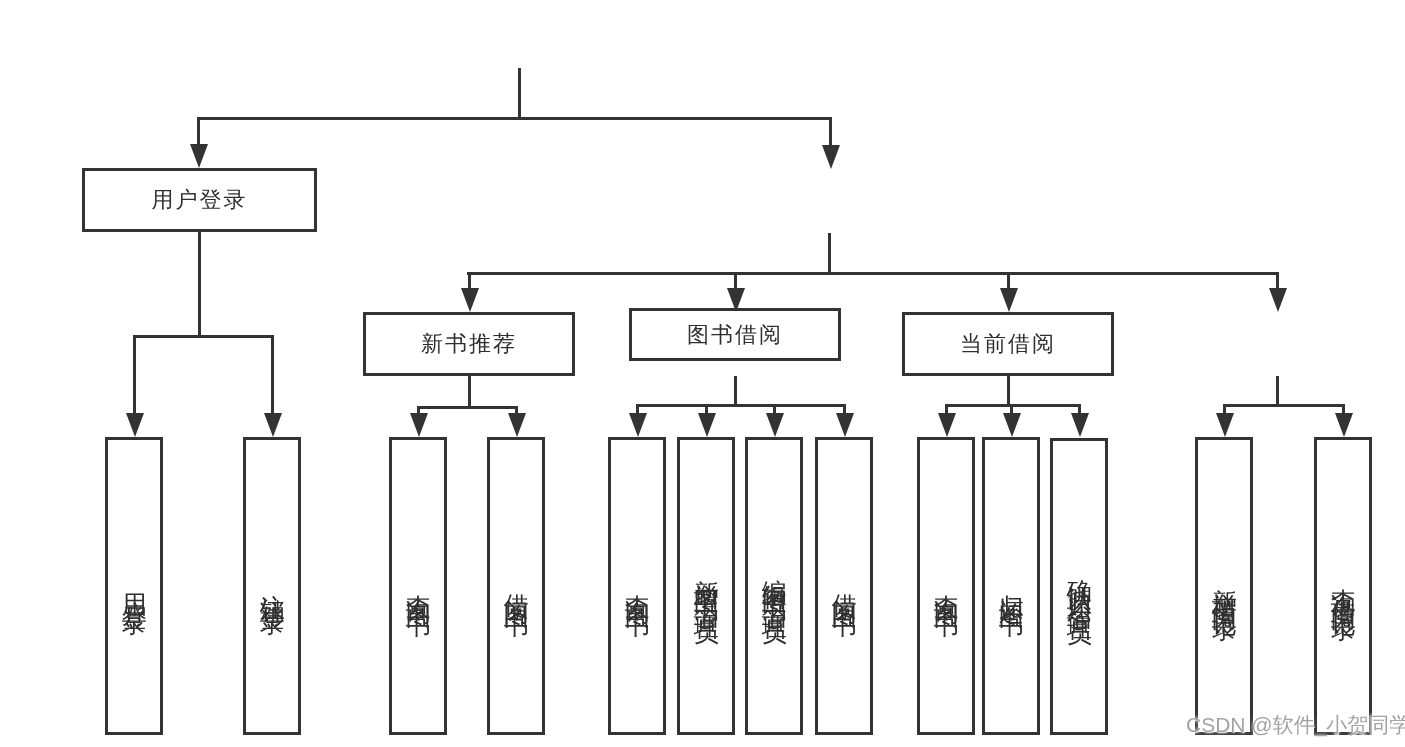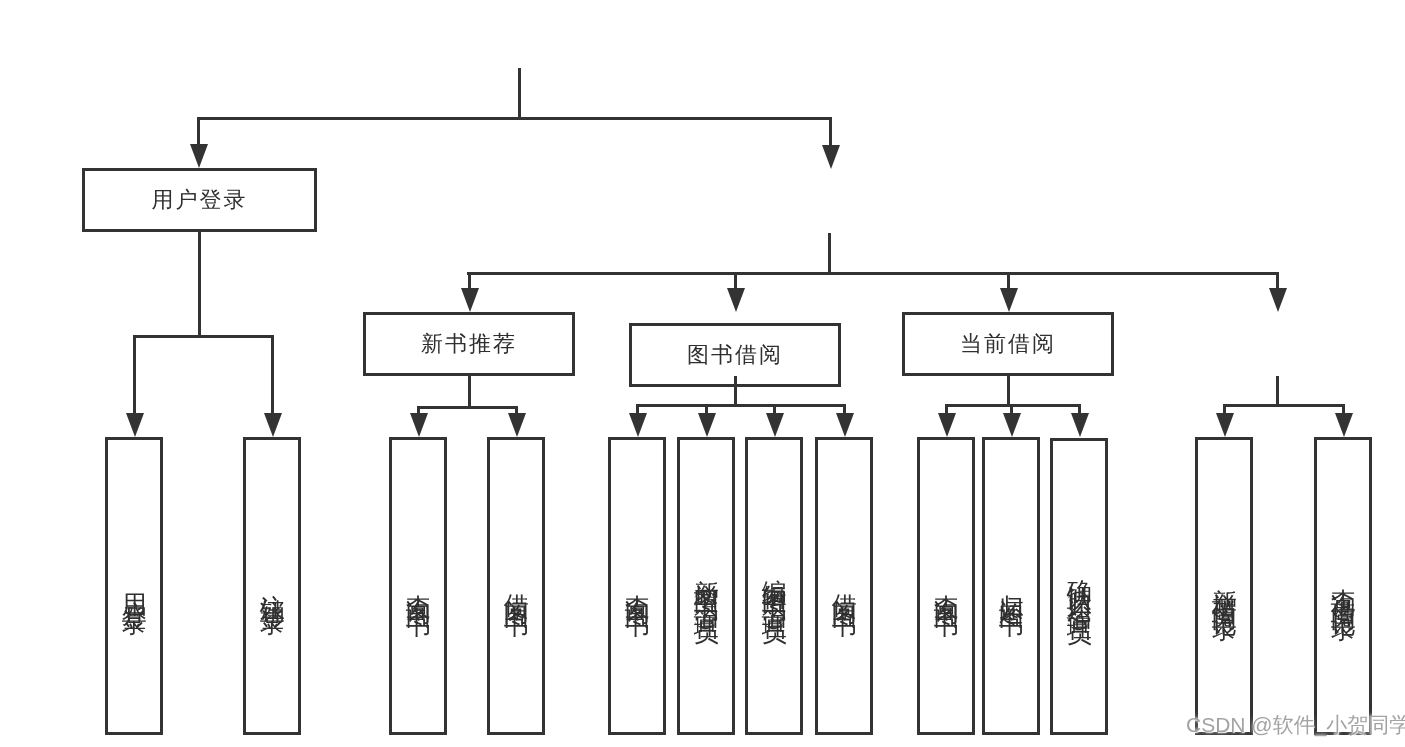--- a/index.html
+++ b/index.html
@@ -60,21 +60,21 @@
   <div class="vl" style="left:734px;top:272px;height:16px"></div>
   <div class="arrow" style="left:727px;top:288px"></div>
   <div class="vl" style="left:1007px;top:272px;height:16px"></div>
   <div class="arrow" style="left:1000px;top:288px"></div>
   <div class="vl" style="left:1276px;top:272px;height:16px"></div>
   <div class="arrow" style="left:1269px;top:288px"></div>
 
   <div class="box hbox" style="left:363px;top:312px;width:212px;height:64px">
     <span>新书推荐</span>
   </div>
-  <div class="box hbox" style="left:629px;top:323px;width:212px;height:64px">
+  <div class="box hbox" style="left:629px;top:308px;width:212px;height:53px">
     <span>图书借阅</span>
   </div>
   <div class="box hbox" style="left:902px;top:312px;width:212px;height:64px">
     <span>当前借阅</span>
   </div>
 
   <div class="vl" style="left:468px;top:376px;height:32px"></div>
   <div class="hl" style="left:417px;top:406px;width:101px"></div>
   <div class="vl" style="left:417px;top:406px;height:9px"></div>
   <div class="arrow" style="left:410px;top:413px"></div>

